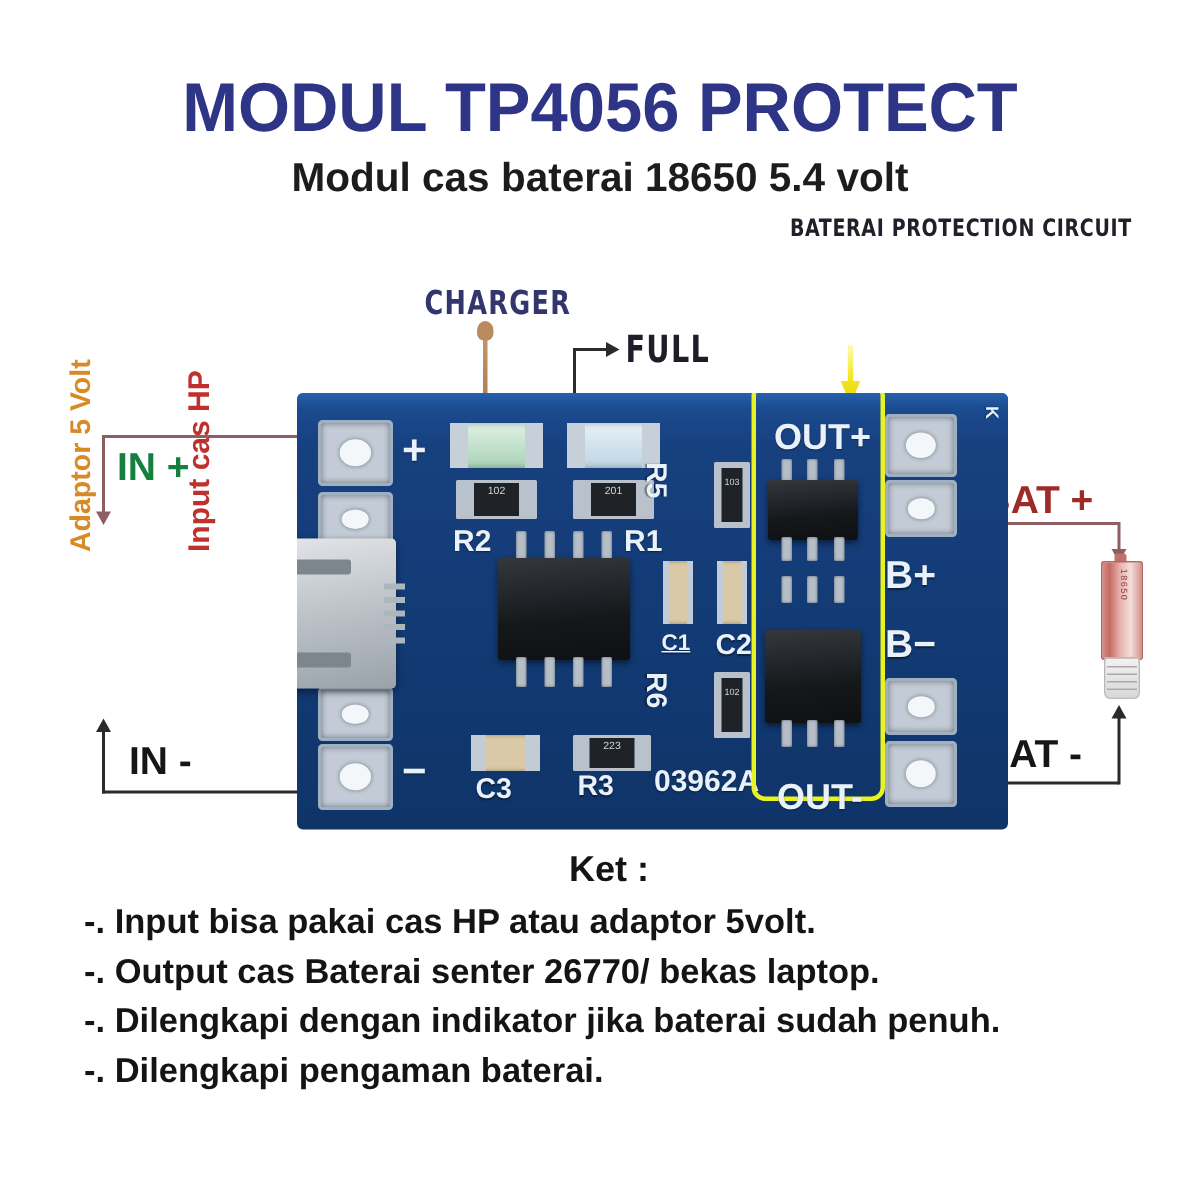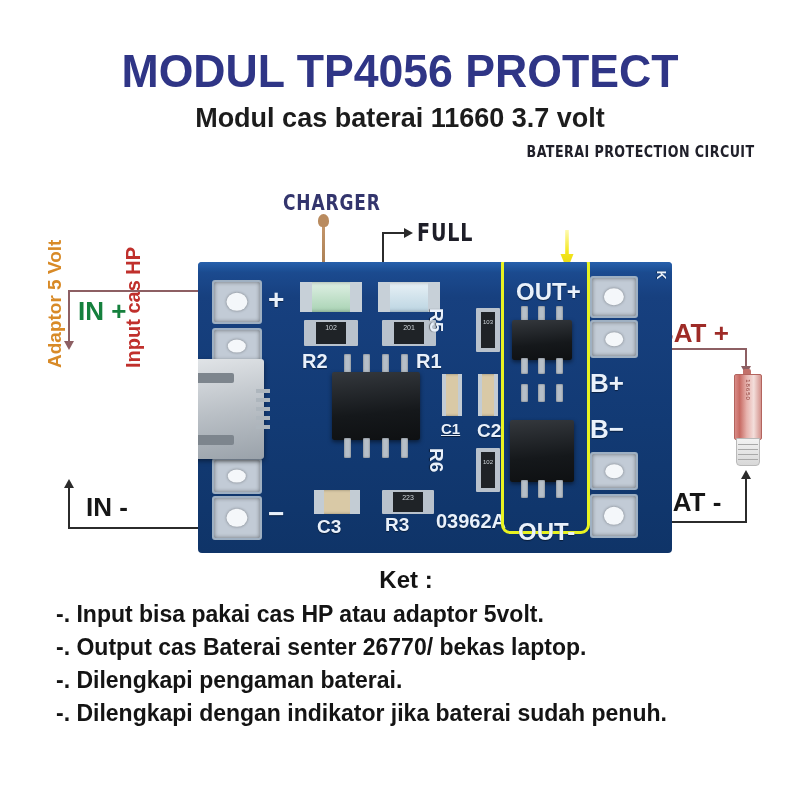--- a/index.html
+++ b/index.html
@@ -137,21 +137,21 @@
 
   
   #ket{left:56px;top:566px;width:700px;color:#141414;}
   #ket .head{font-size:24px;font-weight:bold;margin-bottom:4px;text-align:center;}
   #ket .line{font-size:23px;font-weight:bold;line-height:33px;white-space:nowrap;}
 </style>
 </head>
 <body>
 
 <div class="abs" id="title">MODUL TP4056 PROTECT</div>
-<div class="abs" id="subtitle">Modul cas baterai 11660 3.7 volt</div>
+<div class="abs" id="subtitle">Modul cas baterai 18650 5.4 volt</div>
 
 <div class="abs lbl" id="lbl-charger">CHARGER</div>
 <div class="abs lbl" id="lbl-full">FULL</div>
 <div class="abs lbl" id="lbl-bpc">BATERAI PROTECTION CIRCUIT</div>
 
 <div class="abs lbl" id="lbl-inplus">IN +</div>
 <div class="abs lbl" id="lbl-inminus">IN -</div>
 <div class="abs lbl" id="lbl-batplus">BAT +</div>
 <div class="abs lbl" id="lbl-batminus">BAT -</div>
 
@@ -319,15 +319,15 @@
       <i style="top:10px"></i>
       <i style="top:15px"></i>
       <i style="top:20px"></i>
   </div>
 </div>
 
 <div class="abs" id="ket">
   <div class="head">Ket :</div>
   <div class="line">-. Input bisa pakai cas HP atau adaptor 5volt.</div>
   <div class="line">-. Output cas Baterai senter 26770/ bekas laptop.</div>
+  <div class="line">-. Dilengkapi dengan indikator jika baterai sudah penuh.</div>
   <div class="line">-. Dilengkapi pengaman baterai.</div>
-  <div class="line">-. Dilengkapi dengan indikator jika baterai sudah penuh.</div>
 </div>
 
 </body></html>

